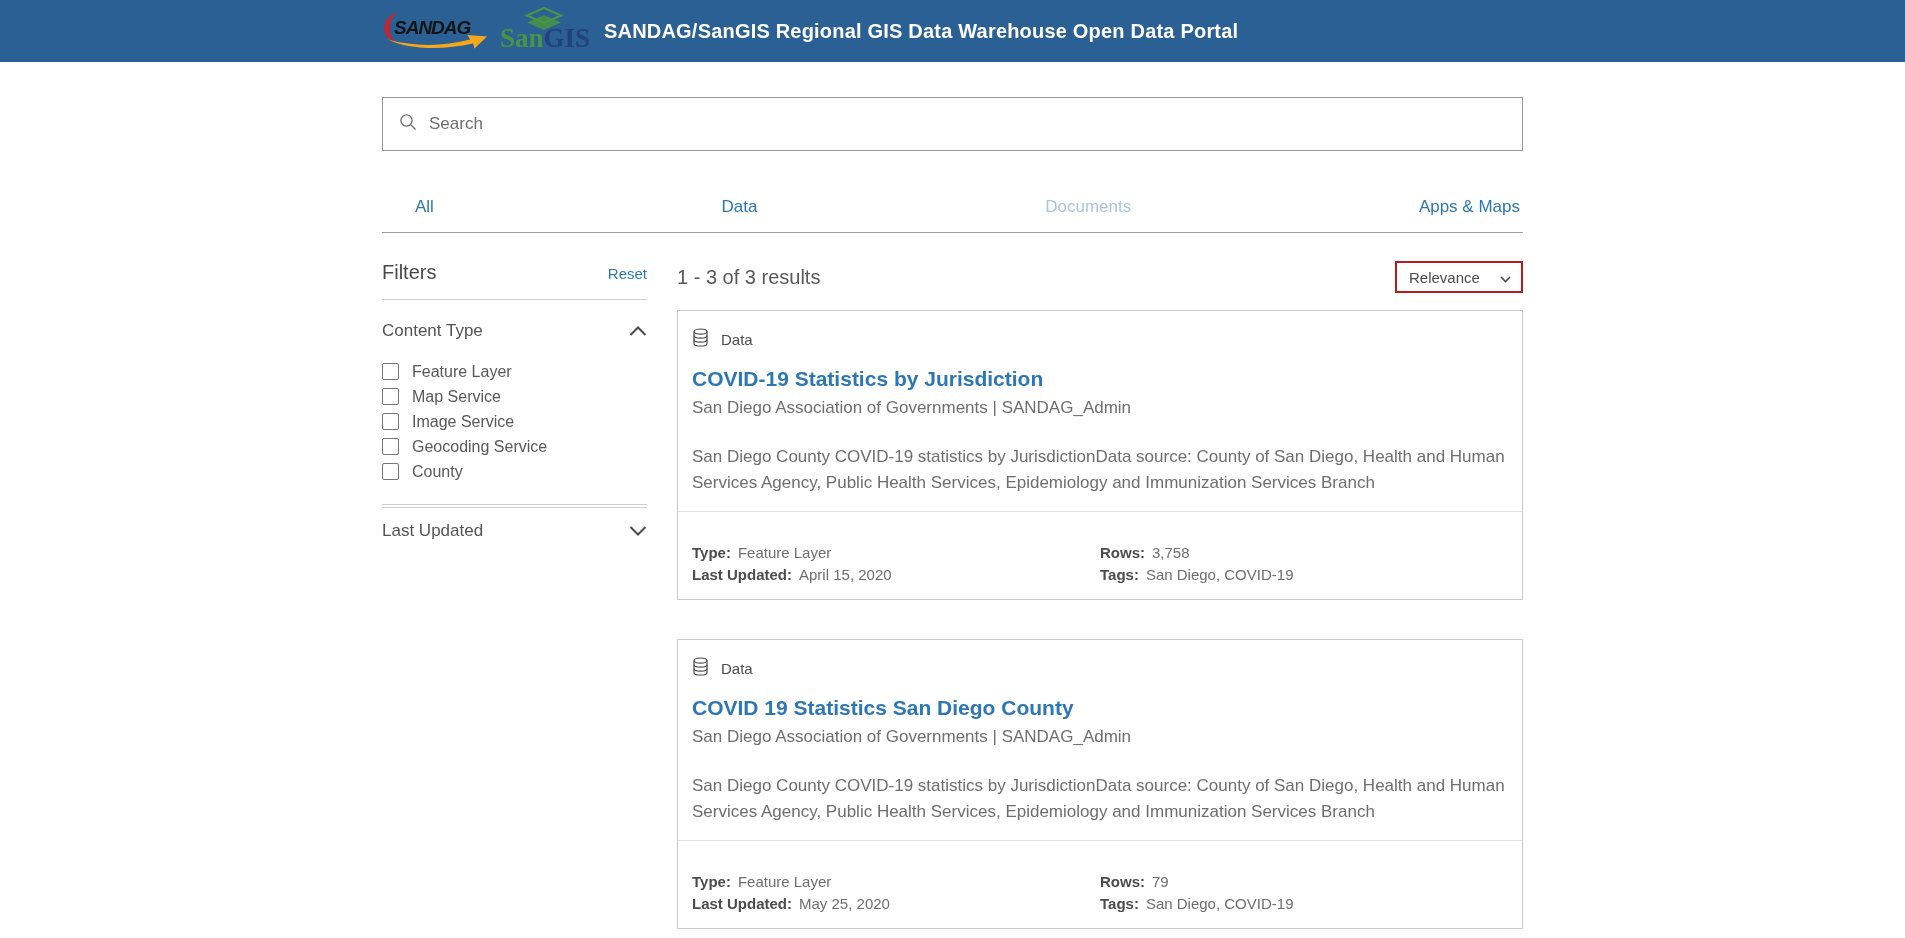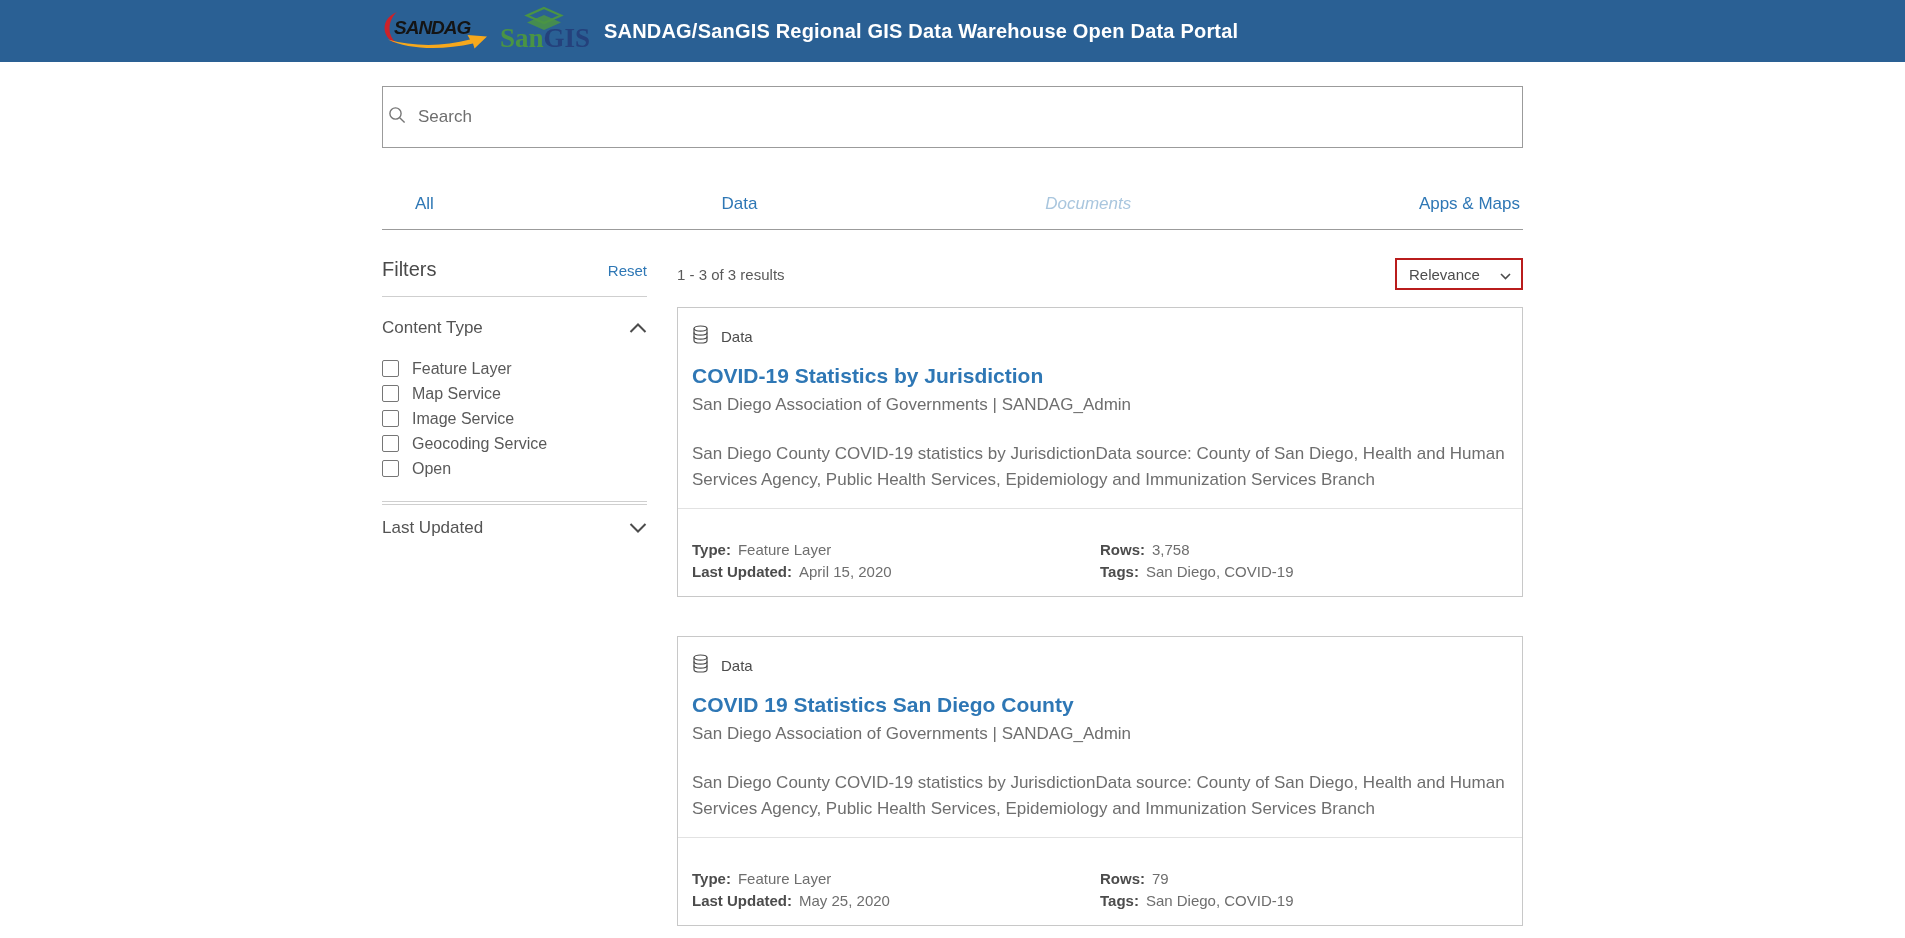--- a/index.html
+++ b/index.html
@@ -17,31 +17,31 @@
   }
   .container{width:1141px;margin:0 auto;}
 
   
   .app-header{background:var(--header-bg);height:62px;width:100%;}
   .header-inner{height:62px;display:flex;align-items:center;}
   .logos{display:flex;align-items:center;}
   .site-title{color:#fff;font-size:20px;font-weight:600;margin:0 0 0 10px;letter-spacing:.2px;}
 
   
-  .search-box{margin-top:24px;height:62px;border:1px solid #9b9b9b;background:#fff;
-    display:flex;align-items:center;padding:0 5px;gap:10px;}
+  .search-box{margin-top:35px;height:54px;border:1px solid #9b9b9b;background:#fff;
+    display:flex;align-items:center;padding:0 16px;gap:10px;}
   .search-box input{border:none;outline:none;flex:1;font-size:17px;color:#333;
     font-family:"Liberation Sans",sans-serif;background:transparent;}
   .search-box input::placeholder{color:#6e6e6e;}
 
   
   .tabs{margin-top:46px;display:flex;justify-content:space-between;align-items:flex-start;
     padding:0 3px 15px 33px;border-bottom:1px solid #9b9b9b;}
   .tab{font-size:17px;color:var(--link);cursor:pointer;}
-  .tab.disabled{color:var(--disabled-tab);cursor:default;font-style:italic;}
+  .tab.disabled{color:var(--disabled-tab);cursor:default;}
 
   
   .content{display:flex;margin-top:28px;}
   .sidebar{width:265px;flex:none;margin-right:30px;}
   .results{flex:1;min-width:0;}
 
   
   .filters-header{display:flex;justify-content:space-between;align-items:baseline;}
   .filters-title{font-size:20px;color:#4a4a4a;font-weight:400;}
   .reset-link{font-size:15px;color:var(--link);cursor:pointer;}
@@ -51,21 +51,21 @@
   .options{margin-top:18px;}
   .option-row{display:flex;align-items:center;gap:13px;height:25px;cursor:pointer;}
   .checkbox{width:17px;height:17px;border:1px solid #767676;border-radius:2px;background:#fff;flex:none;}
   .option-label{font-size:16px;color:#595959;}
   .collapsed-section{display:flex;justify-content:space-between;align-items:center;
     padding:13px 0;font-size:17px;color:#545454;cursor:pointer;}
   .sidebar .divider.tight{margin-top:20px;}
 
   
   .results-header{display:flex;justify-content:space-between;align-items:center;margin-bottom:17px;}
-  .results-count{font-size:15px;color:#595959;}
+  .results-count{font-size:20px;color:#595959;}
   .sort-select{width:128px;height:32px;border:2px solid #b91c1c;display:flex;align-items:center;
     justify-content:space-between;padding:0 10px 0 12px;font-size:15px;color:#4c4c4c;cursor:pointer;background:#fff;}
 
   
   .card{border:1px solid #c8c8c8;background:#fff;margin-bottom:39px;}
   .card-body{padding:17px 14px 15px;}
   .category-row{display:flex;align-items:center;gap:12px;font-size:15px;color:#4c4c4c;}
   .card-title{margin-top:17px;font-size:21px;font-weight:600;color:var(--link);cursor:pointer;}
   .publisher{margin-top:7px;font-size:17px;color:#6e6e6e;}
   .description{margin-top:26px;font-size:17px;line-height:26px;color:#6e6e6e;max-width:820px;}
@@ -152,21 +152,21 @@
         <div class="option-row">
           <span class="checkbox"></span>
           <span class="option-label">Image Service</span>
         </div>
         <div class="option-row">
           <span class="checkbox"></span>
           <span class="option-label">Geocoding Service</span>
         </div>
         <div class="option-row">
           <span class="checkbox"></span>
-          <span class="option-label">Open</span>
+          <span class="option-label">County</span>
         </div>
       </div>
 
       <div class="divider tight"></div>
       <div class="divider" style="margin-top:2px;"></div>
       <div class="collapsed-section">
         <span>Last Updated</span>
         <span>
           <svg width="18" height="10" viewBox="0 0 18 10">
               <polyline points="1.5,1 9,8.5 16.5,1" fill="none" stroke="#4c4c4c" stroke-width="2"></polyline>

